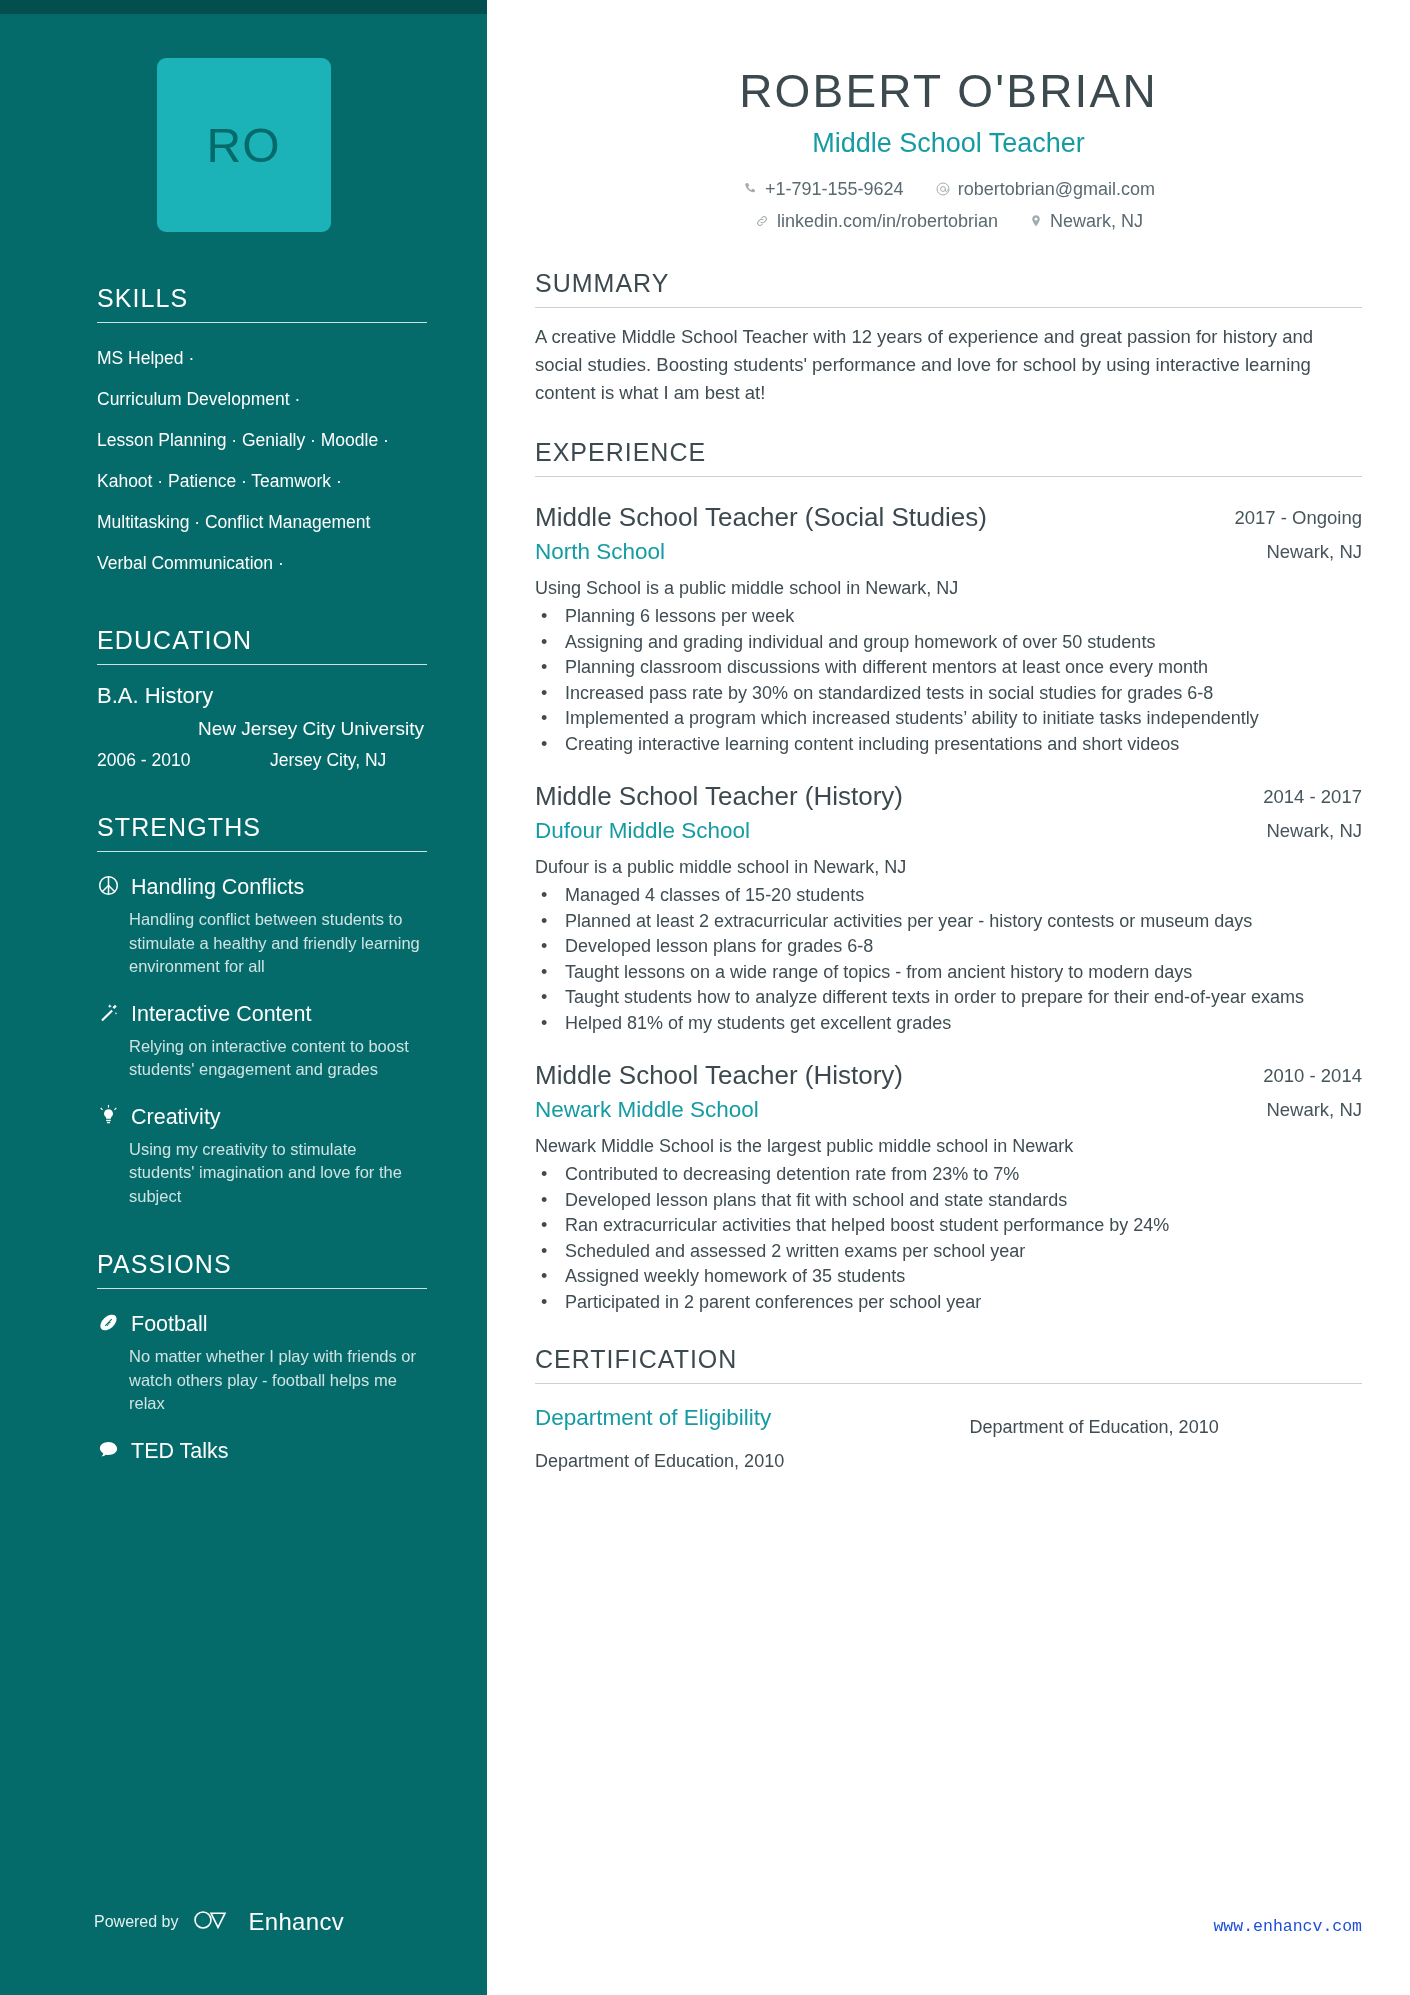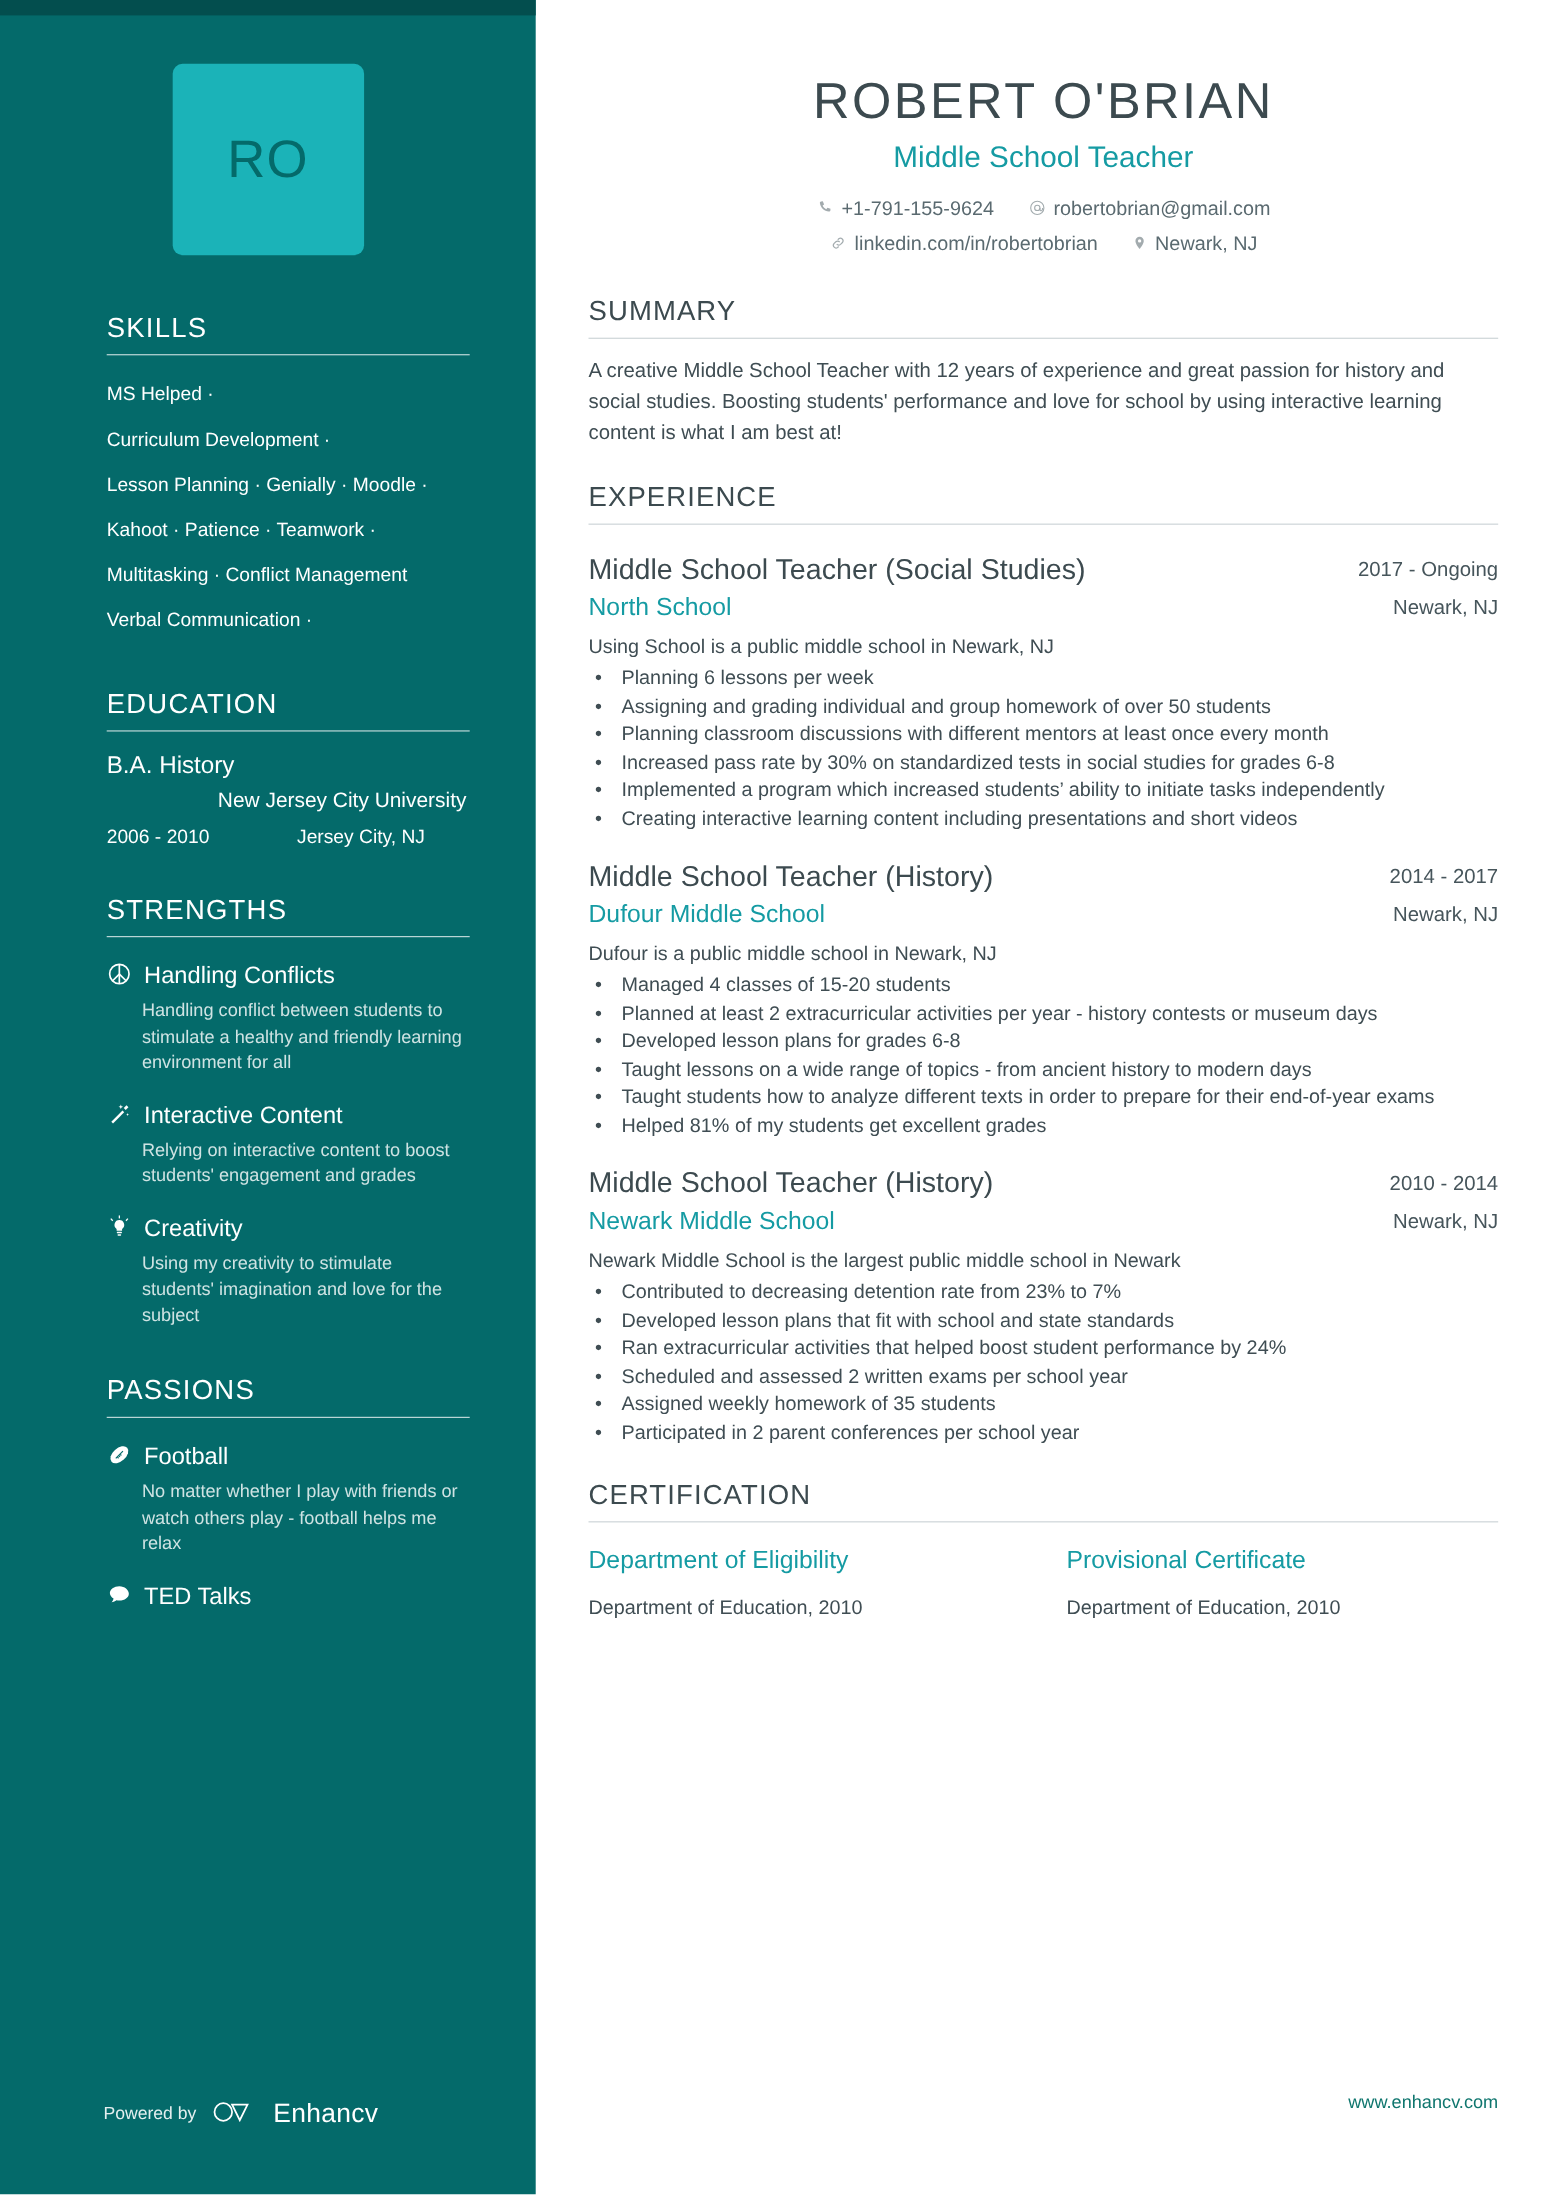--- a/index.html
+++ b/index.html
@@ -213,23 +213,24 @@
   }
 
   .certs { display:flex; gap:42px; margin-top:17px; }
   .cert { flex:1; }
   .cert-name { font-size:22.5px; line-height:34px; color:#159BA3; }
   .cert-meta { font-size:18px; color:#3F4D53; margin-top:16px; }
 
   .site {
     position:absolute;
     right:48px;
-    bottom:74px;
+    bottom:59px;
     font-size:16.5px;
-    color:#0f766e;
+    color:#1d4ed8;
+    font-family:Liberation Mono, monospace;
   }
 </style>
 </head>
 <body>
 
 <aside class="sidebar">
   <div class="sidebar-topbar"></div>
 
   <div class="avatar-wrap">
     <div class="avatar">RO</div>
@@ -475,20 +476,19 @@
 
   <section class="sec">
     <div class="sec-h">CERTIFICATION</div>
     <div class="sec-rule"></div>
     <div class="certs">
       <div class="cert">
         <div class="cert-name">Department of Eligibility</div>
         <div class="cert-meta">Department of Education, 2010</div>
       </div>
       <div class="cert">
-        <div class="cert-name">Provisional Certificate</div>
         <div class="cert-meta">Department of Education, 2010</div>
       </div>
     </div>
   </section>
 
   <div class="site">www.enhancv.com</div>
 </main>
 
 </body></html>

